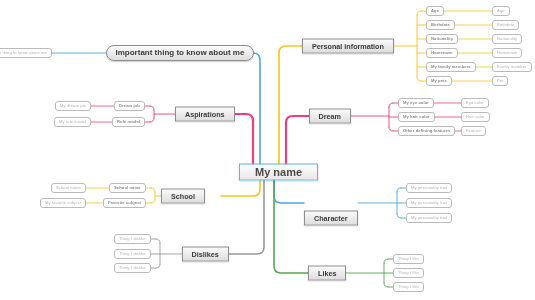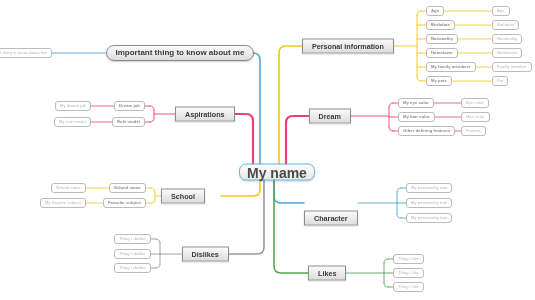--- a/index.html
+++ b/index.html
@@ -30,26 +30,26 @@
     align-items: center;
     justify-content: center;
     white-space: nowrap;
     line-height: 1;
     transform: translateY(-50%);
   }
 
   
   .node.root {
     height: 17px;
-    padding: 0 7px;
-    border-radius: 7px;
+    padding: 0 15px;
+    border-radius: 0;
     border: 1.2px solid #5FB2E2;
     background: linear-gradient(to bottom, #fdfdfd 0%, #f2f2f2 50%, #e9e9e9 100%);
     color: #4a4a4a;
-    font-size: 14px;
+    font-size: 11px;
     font-weight: bold;
     box-shadow: 0 1px 1.5px rgba(0,0,0,0.22);
   }
 
   
   .node.branch {
     height: 15px;
     padding: 0 9px;
     border-radius: 0;
     border: 1px solid #8d8d8d;

